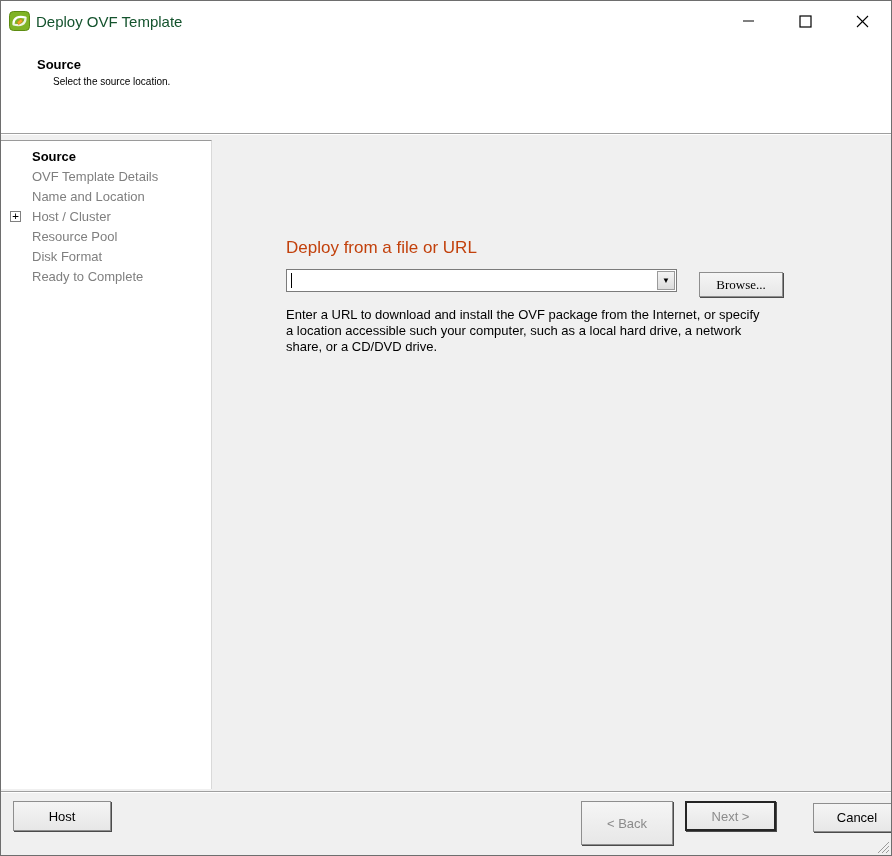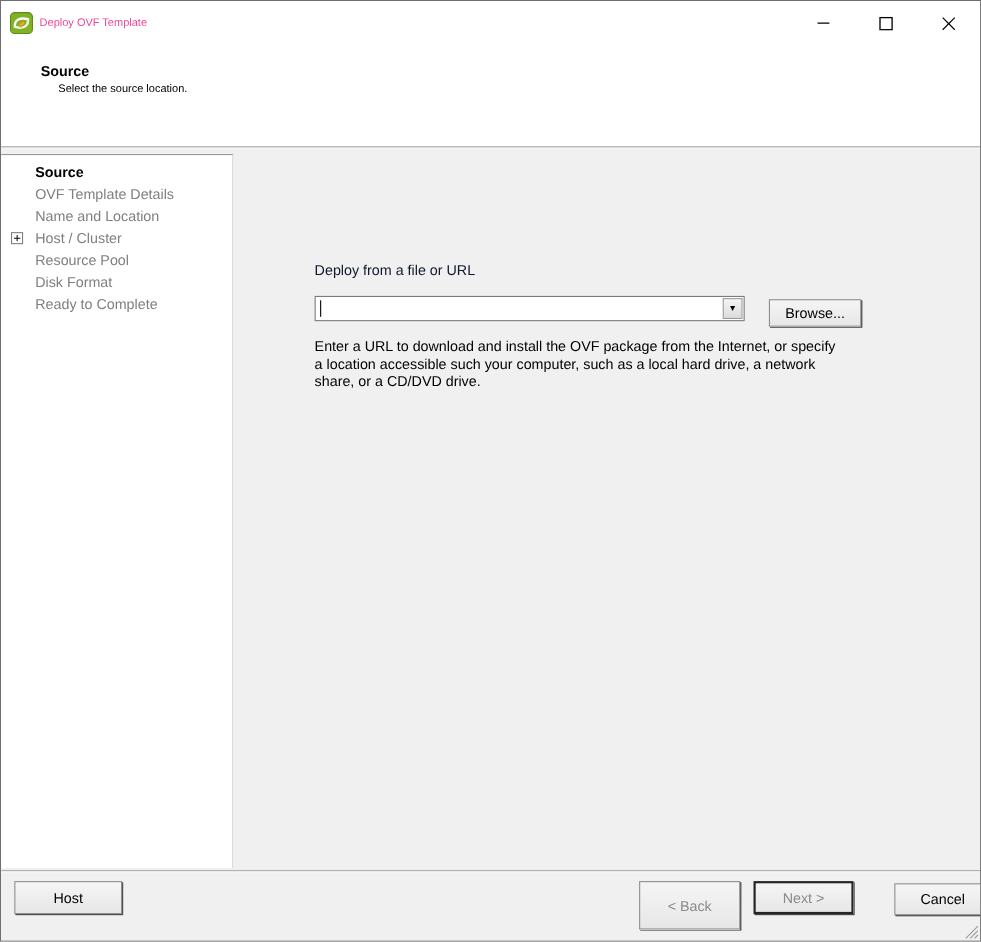--- a/index.html
+++ b/index.html
@@ -6,21 +6,21 @@
   html,body { width:892px; height:856px; font-family:"Liberation Sans", sans-serif; background:#fff; }
   .window {
     position:absolute; inset:0; width:892px; height:856px;
     border:1px solid #6e6e6e; background:#fff;
     display:flex; flex-direction:column; overflow:hidden;
   }
 
   
   .titlebar { height:40px; background:#fff; display:flex; align-items:center; flex:0 0 auto; }
   .app-icon { width:21px; height:20px; margin-left:8px; flex:0 0 auto; }
-  .title-text { margin-left:6px; font-size:10px; color:#ec4899;text-align:right; }
+  .title-text { margin-left:6px; font-size:15px; color:#14532d;text-align:right; }
   .win-controls { margin-left:auto; display:flex; height:100%; }
   .win-btn { width:57px; height:100%; display:flex; align-items:center; justify-content:center; background:transparent; border:none; cursor:default; }
 
   
   .header { height:92px; background:#fff; flex:0 0 auto; }
   .header-title { font-size:13px; font-weight:bold; color:#000; margin:16px 0 0 36px; }
   .header-sub { font-size:10px; color:#000; margin:4px 0 0 52px; }
 
   .sep { height:2px; flex:0 0 auto; border-top:1px solid #9f9f9f; background:#ffffff; }
 
@@ -32,21 +32,21 @@
   }
   .nav-list { list-style:none; padding-top:6px; }
   .nav-item { position:relative; font-size:13px; line-height:20px; padding-left:31px; color:#7f7f7f; white-space:nowrap; cursor:default; }
   .nav-item.active { font-weight:bold; color:#000; }
   .expand-box {
     position:absolute; left:9px; top:4px; width:11px; height:11px;
     border:1px solid #808080; background:#fff; color:#000;
     font-size:11px; line-height:9px; text-align:center; font-family:"DejaVu Sans Mono", monospace;
   }
 
-  .field-label { position:absolute; left:285px; top:103px; font-size:13px; color:#0f172a; }
+  .field-label { position:absolute; left:285px; top:103px; font-size:17px; color:#c2410c; }
   .combo {
     position:absolute; left:285px; top:134px; width:391px; height:23px;
     background:#fff; border:1px solid #7b7b7b;
   }
   .combo-input {
     position:absolute; left:2px; top:1px; right:20px; bottom:1px;
     border:none; outline:none; font-size:13px; font-family:"Liberation Sans", sans-serif; background:#fff;
   }
   .caret { position:absolute; left:4px; top:3px; width:1px; height:15px; background:#000; }
   .combo-arrow-btn {
@@ -54,21 +54,21 @@
     background:linear-gradient(180deg,#f4f4f4,#dcdcdc); border:1px solid #9a9a9a;
     display:flex; align-items:center; justify-content:center;
     font-size:8px; color:#000; padding:0;
   }
   .btn {
     font-family:"Liberation Sans", sans-serif; font-size:13px; color:#000;
     background:linear-gradient(180deg,#f5f5f5,#e7e7e7);
     border:1px solid #8e8e8e; box-shadow:1px 1px 0 #4b4b4b;
     display:flex; align-items:center; justify-content:center; cursor:default;
   }
-  .browse-btn { position:absolute; left:698px; top:137px; width:84px; height:25px; }
+  .browse-btn { position:absolute; left:698px; top:137px; width:84px; height:25px;font-family:Liberation Serif, serif; }
   .desc { position:absolute; left:285px; top:172px; width:482px; font-size:13px; color:#000; line-height:16px; }
 
   
   .footer { position:relative; height:62px; background:#f0f0f0; flex:0 0 auto; }
   .help-btn   { position:absolute; left:12px;  top:8px; width:98px; height:30px; }
   .back-btn   { position:absolute; left:580px; top:8px; width:92px; height:44px; color:#8b8b8b; }
   .next-btn   { position:absolute; left:684px; top:8px; width:91px; height:30px; color:#8b8b8b; border:2px solid #252525; }
   .cancel-btn { position:absolute; left:792px; top:10px; width:88px; height:29px;margin-left:20px; }
   .resize-grip { position:absolute; right:1px; bottom:1px; width:14px; height:14px; }
 </style>

